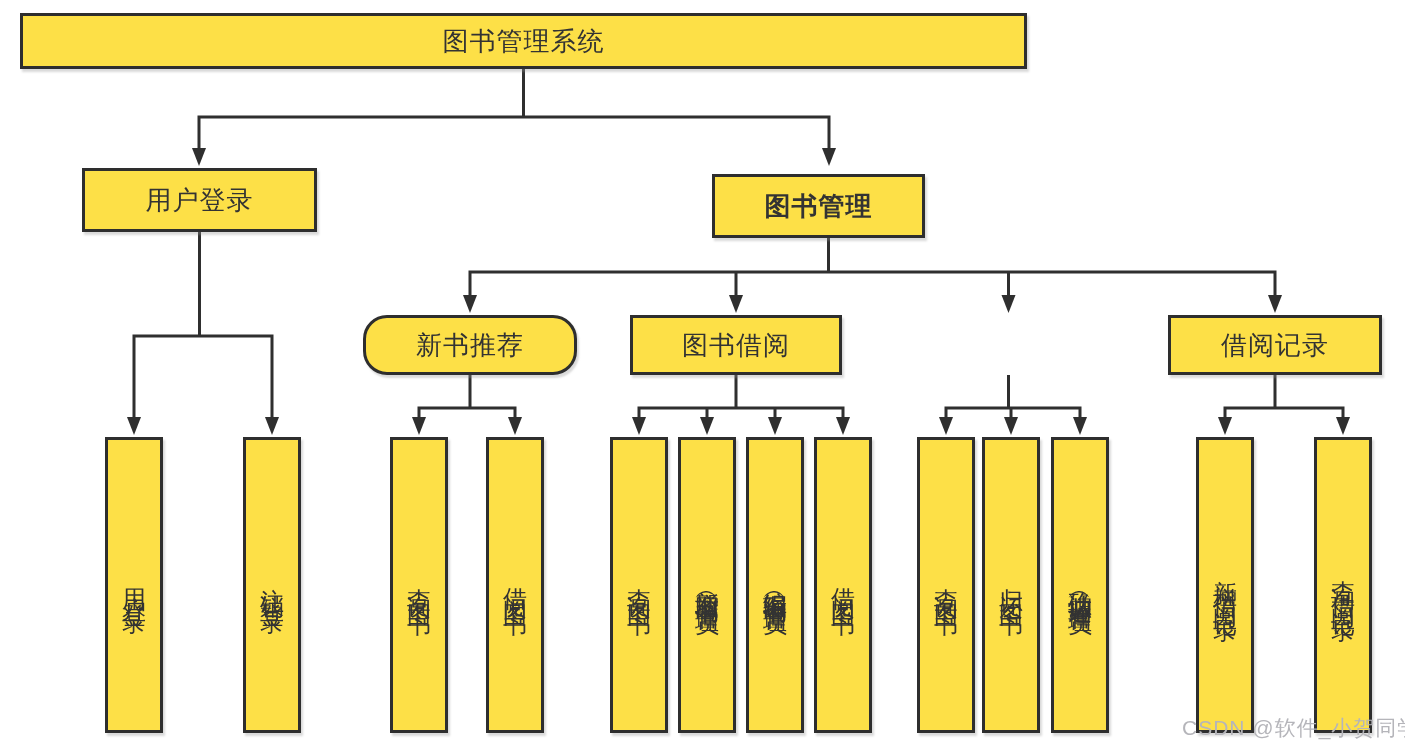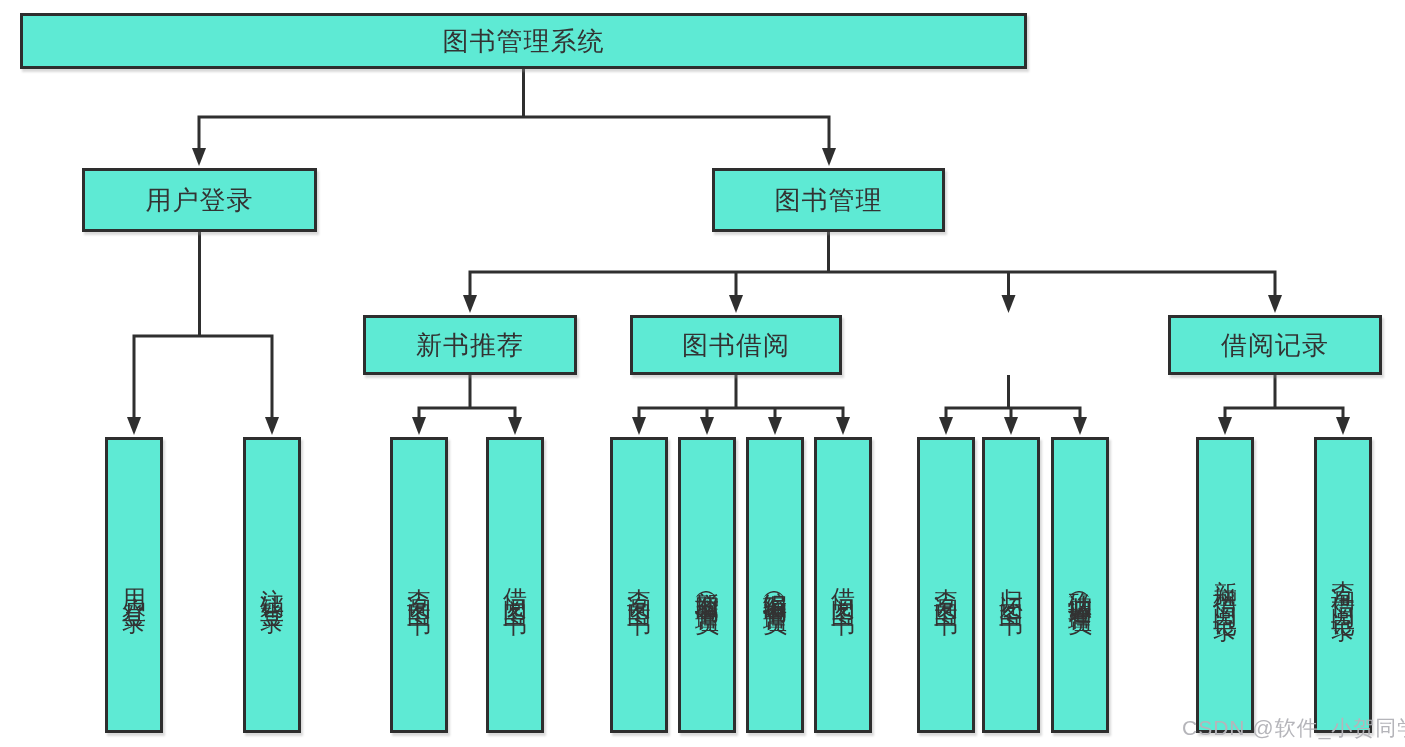--- a/index.html
+++ b/index.html
@@ -4,21 +4,21 @@
 <style>
   html,body{margin:0;padding:0;background:#ffffff;}
   .canvas{
     position:relative;width:1405px;height:747px;background:#ffffff;overflow:hidden;
     font-family:"Liberation Sans", sans-serif;color:#333333;
   }
   .connectors{position:absolute;left:0;top:0;width:1405px;height:747px;}
   .connectors path{stroke:#2f2f2f;stroke-width:3;fill:none;}
   .connectors polygon{fill:#2f2f2f;stroke:none;}
   .node{
-    position:absolute;box-sizing:border-box;background:#5eead4;border:3px solid #2e2e2e;
+    position:absolute;box-sizing:border-box;background:#fde047;border:3px solid #2e2e2e;
     display:flex;align-items:center;justify-content:center;text-align:left;
     box-shadow:2px 3px 2px rgba(150,150,150,0.35);
   }
   .node.h{font-size:26px;letter-spacing:1px;}
   .node.v{
     writing-mode:vertical-rl;text-orientation:mixed;
     font-size:24px;line-height:1;
   }
   .node.v.loose{letter-spacing:8px;}
   .node.v.tight{letter-spacing:3px;}
@@ -72,23 +72,23 @@
     <g>
       <path d="M1275 375 V408 M1225 419 V408 H1343 V419"></path>
       <polygon points="1218,417 1232,417 1225,435"></polygon>
       <polygon points="1336,417 1350,417 1343,435"></polygon>
     </g>
   </svg>
 
   <div class="node h" style="left:20px;top:13px;width:1007px;height:56px;">图书管理系统</div>
 
   <div class="node h" style="left:82px;top:168px;width:235px;height:64px;">用户登录</div>
-  <div class="node h" style="left:712px;top:168px;width:233px;height:64px;">图书管理</div>
+  <div class="node h" style="left:712px;top:174px;width:213px;height:64px;font-weight:bold;">图书管理</div>
 
-  <div class="node h" style="left:363px;top:315px;width:214px;height:60px;">新书推荐</div>
+  <div class="node h" style="left:363px;top:315px;width:214px;height:60px;border-radius:24px;">新书推荐</div>
   <div class="node h" style="left:630px;top:315px;width:212px;height:60px;">图书借阅</div>
   <div class="node h" style="left:1168px;top:315px;width:214px;height:60px;">借阅记录</div>
 
   <div class="node v loose" style="left:105px;top:437px;width:58px;height:296px;">用户登录</div>
   <div class="node v loose" style="left:243px;top:437px;width:58px;height:296px;">注销登录</div>
 
   <div class="node v loose" style="left:390px;top:437px;width:58px;height:296px;">查询图书</div>
   <div class="node v loose" style="left:486px;top:437px;width:58px;height:296px;">借阅图书</div>
 
   <div class="node v loose" style="left:610px;top:437px;width:58px;height:296px;">查询图书</div>

